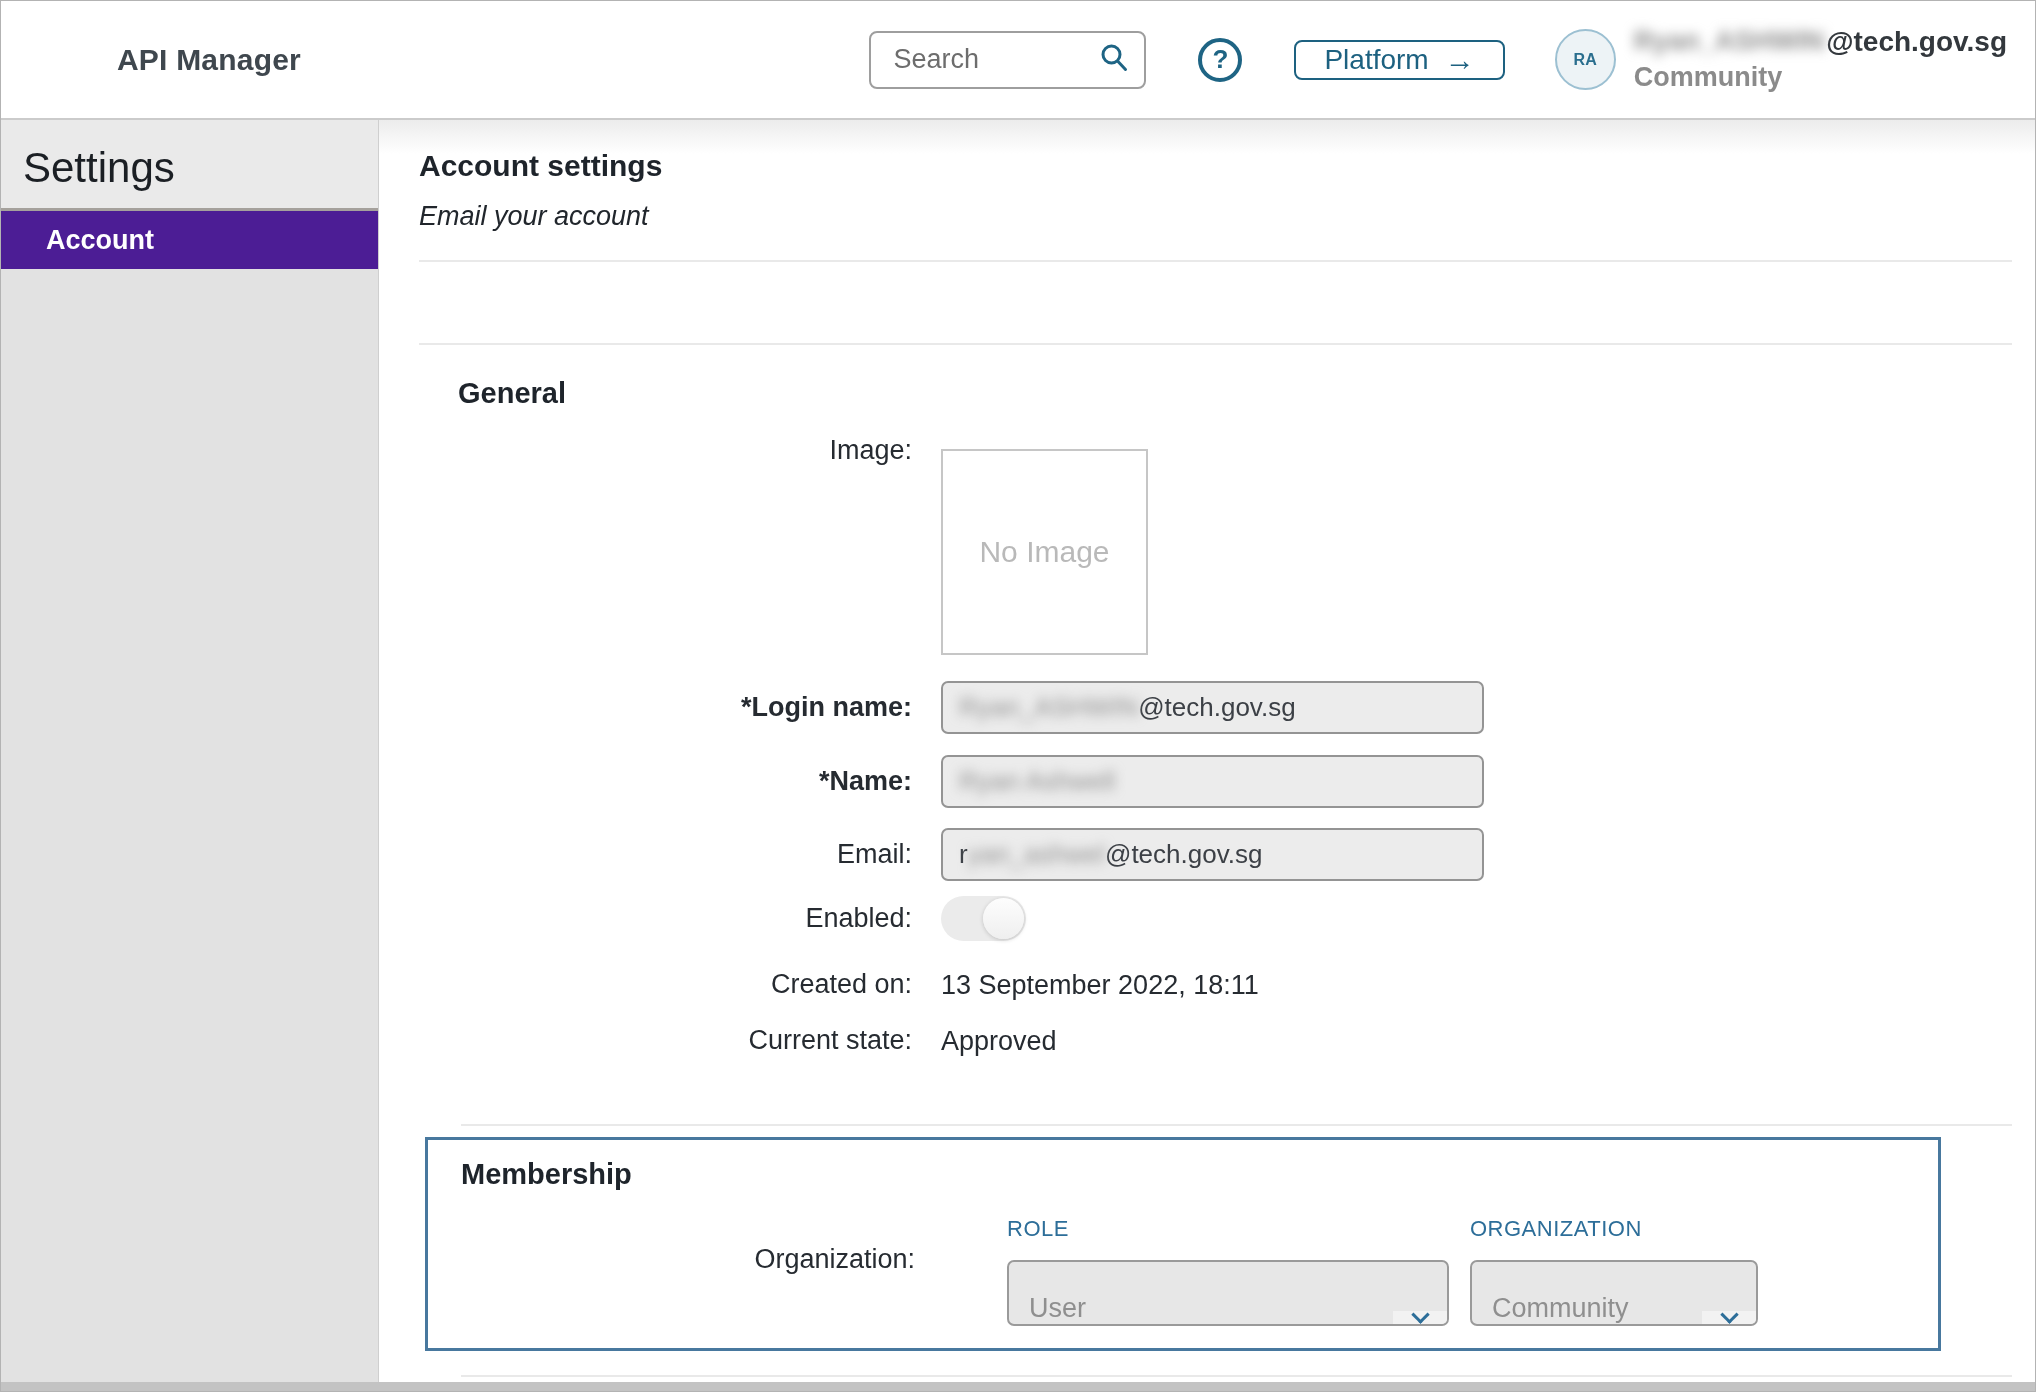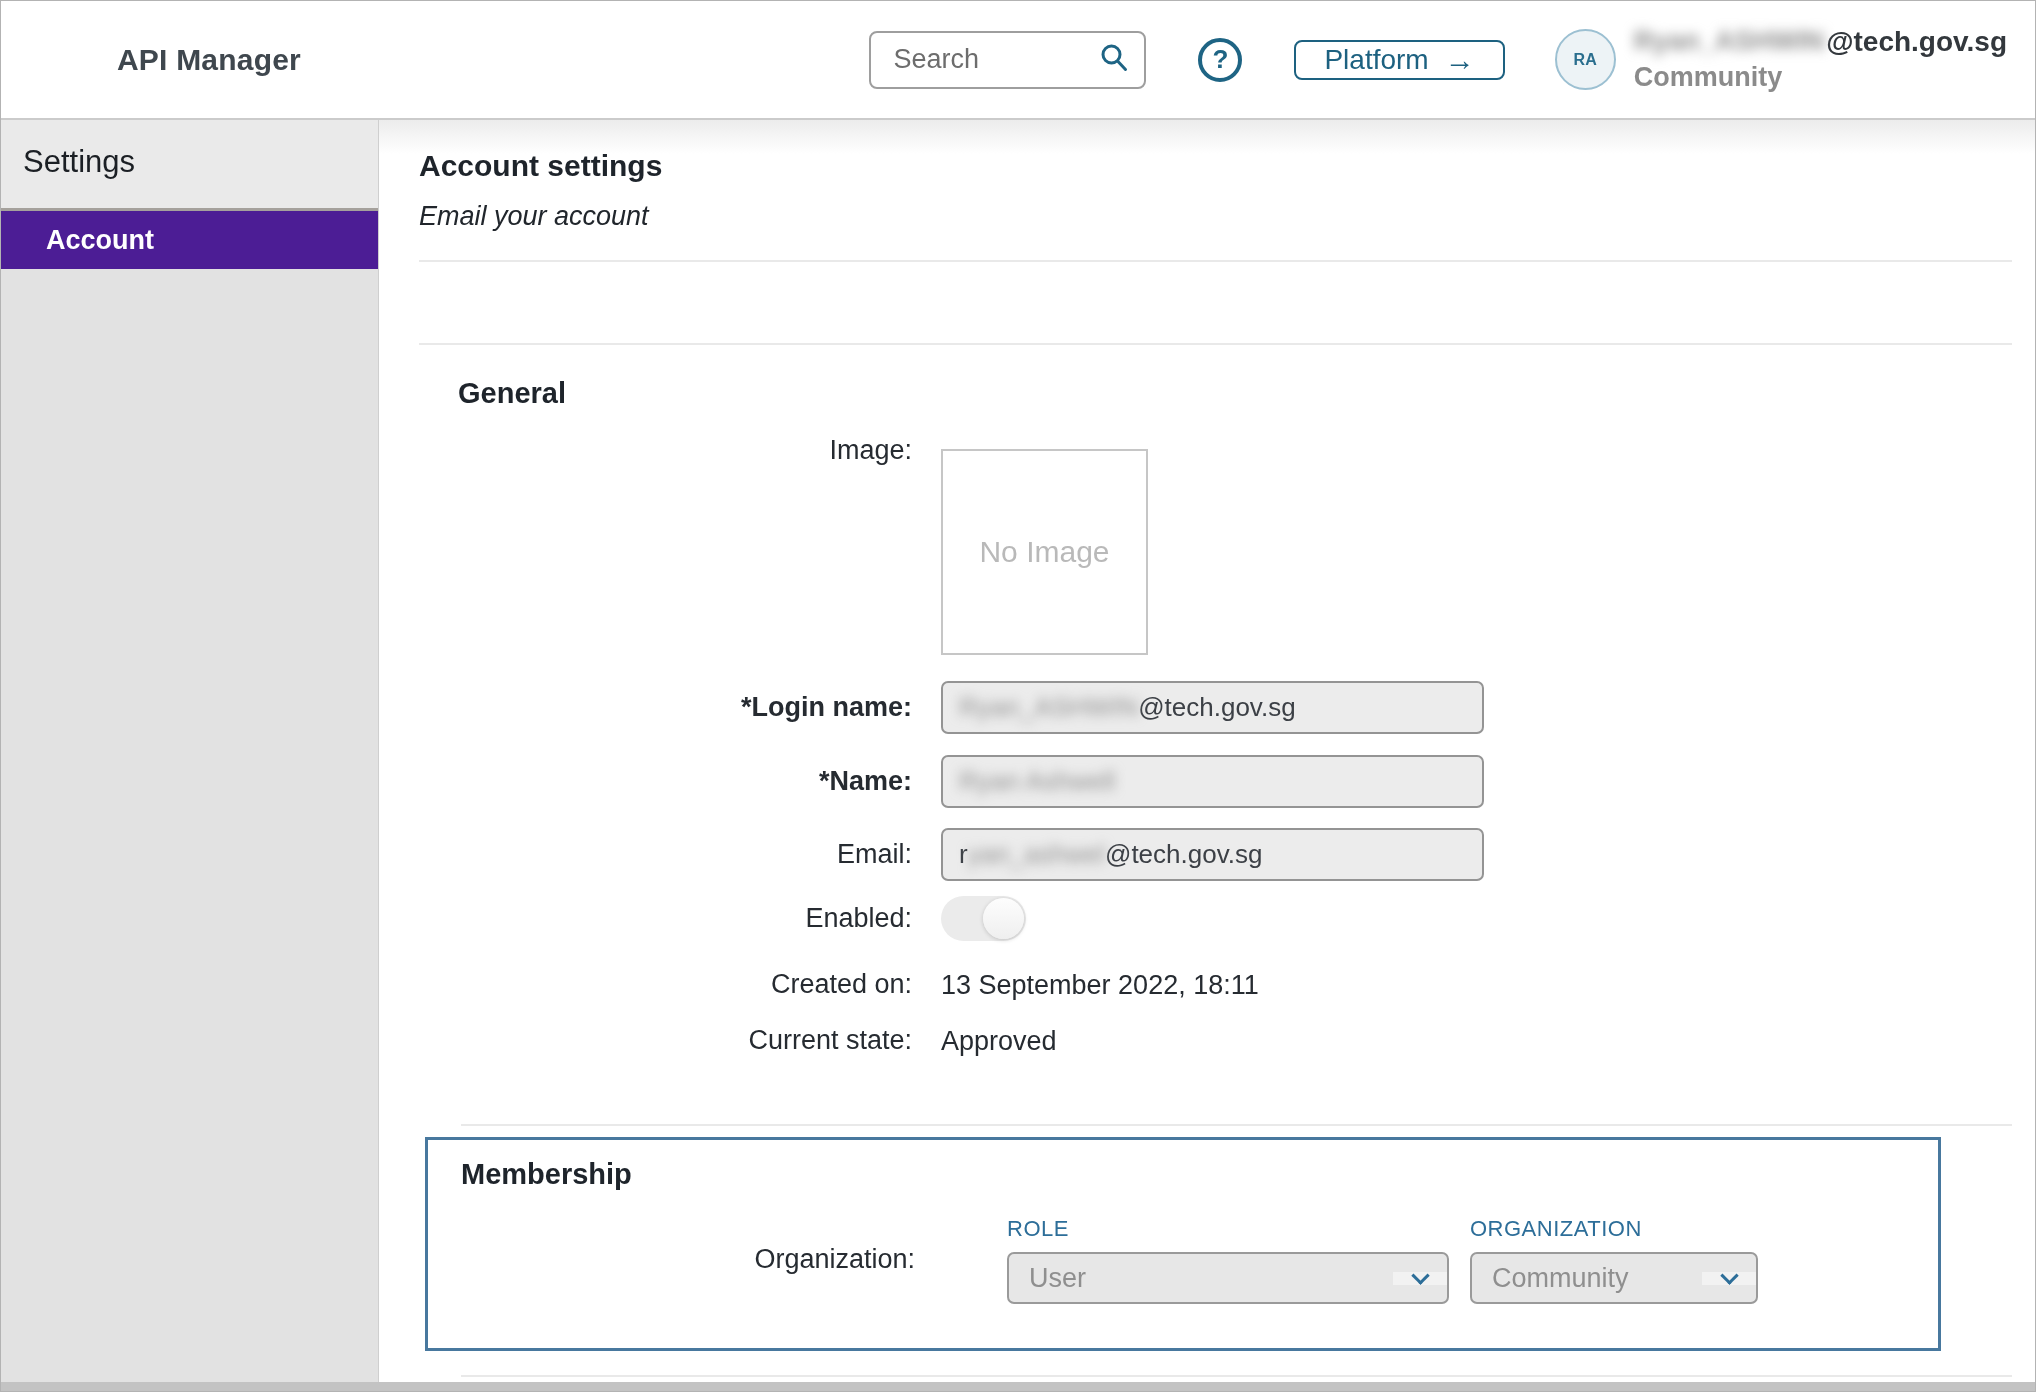--- a/index.html
+++ b/index.html
@@ -24,21 +24,21 @@
   .redacted{filter:blur(6px);color:#8f8f8f;user-select:none;}
   .user-line1 .redacted{font-size:27px;font-weight:700;margin-right:2px;}
   .user-domain{font-size:28px;font-weight:700;color:#33383d;}
   .user-org{font-size:27px;font-weight:700;color:#8b8b8b;margin-top:4px;}
 
   
   .body{position:relative;display:flex;height:1271px;}
 
   
   .sidebar{width:378px;flex:0 0 auto;background:#e2e2e2;border-right:1px solid #cfcfcf;}
-  .side-title{height:88px;background:#eaeaea;font-size:31px;font-weight:400;color:#1b1f24;padding:24px 0 0 22px;}
+  .side-title{height:88px;background:#eaeaea;font-size:42px;font-weight:400;color:#1b1f24;padding:24px 0 0 22px;}
   .side-item{height:61px;border-top:3px solid #a5a19c;display:flex;align-items:center;padding-left:45px;cursor:pointer;}
   .side-item.active{background:#4c1d95;color:#ffffff;font-size:27px;font-weight:700;}
 
   
   .main{position:relative;flex:1;background:#fff;}
   .main::before{content:"";position:absolute;top:0;left:0;right:0;height:34px;background:linear-gradient(#ececec,#ffffff);pointer-events:none;}
   .page-head{position:relative;padding:28px 0 0 40px;}
   .page-title{font-size:30px;line-height:36px;font-weight:700;color:#1e242b;}
   .page-subtitle{margin-top:16px;font-size:27px;line-height:32px;font-style:italic;color:#21262c;}
   hr.div{border:none;border-top:2px solid #e9e9e9;width:1593px;margin:0 0 0 40px;}
@@ -68,21 +68,21 @@
   .row-state{margin-top:25px;}
   .fvalue{font-size:27px;color:#262b31;line-height:30px;}
 
   
   .membership{margin:11px 0 0 46px;width:1516px;height:214px;border:3px solid #48789e;padding:16px 0 0 33px;}
   .membership h3{margin:0;font-size:29px;line-height:36px;font-weight:700;color:#1e242b;}
   .mrow{margin-top:24px;display:grid;grid-template-columns:454px auto;column-gap:92px;align-items:start;}
   .mlabel{text-align:right;font-size:27px;color:#262b31;padding-top:28px;}
   .dd-wrap{display:flex;gap:21px;}
   .dd-label{font-size:22px;color:#2d6e99;letter-spacing:.5px;line-height:26px;}
-  .dropdown{margin-top:10px;height:52px;background:#e7e7e7;border:2px solid #9a9a9a;border-radius:7px;display:flex;align-items:center;overflow:hidden;cursor:pointer;}
+  .dropdown{margin-top:18px;height:66px;background:#e7e7e7;border:2px solid #9a9a9a;border-radius:7px;display:flex;align-items:flex-end;overflow:hidden;cursor:pointer;}
   .dd-role .dropdown{width:442px;}
   .dd-org .dropdown{width:288px;}
   .dd-value{flex:1;display:flex;align-items:center;padding-left:20px;font-size:27px;color:#8f8f8f;white-space:nowrap;}
   .dd-chev{width:54px;background:#f2f2f2;display:flex;align-items:center;justify-content:center;}
   .dd-chev i{display:block;width:13px;height:13px;border-right:3px solid #2d6e99;border-bottom:3px solid #2d6e99;transform:rotate(45deg) translate(-2px,-2px);}
 
   .bottom-bar{position:absolute;left:0;right:0;bottom:0;height:9px;background:#c3c3c3;}
 </style>
 </head>
 <body>

